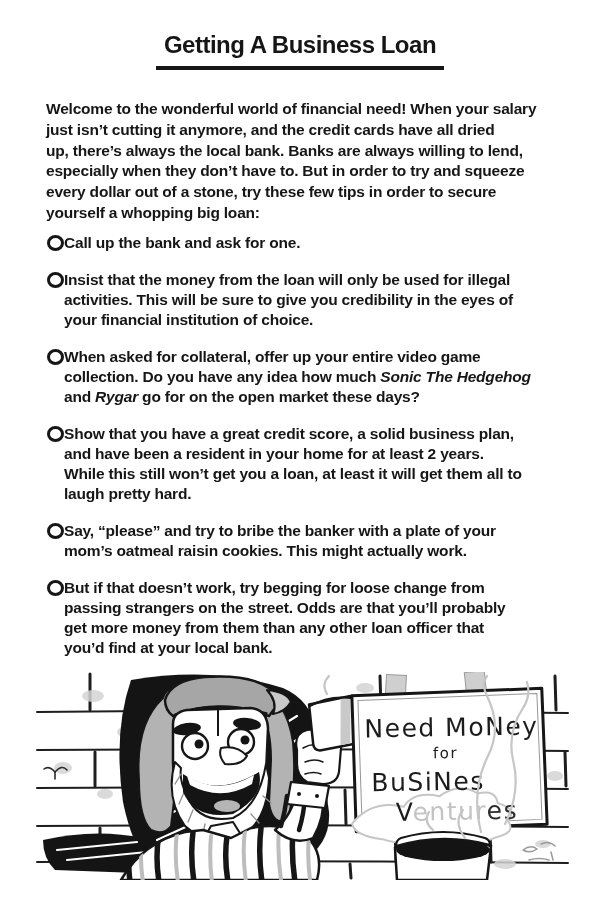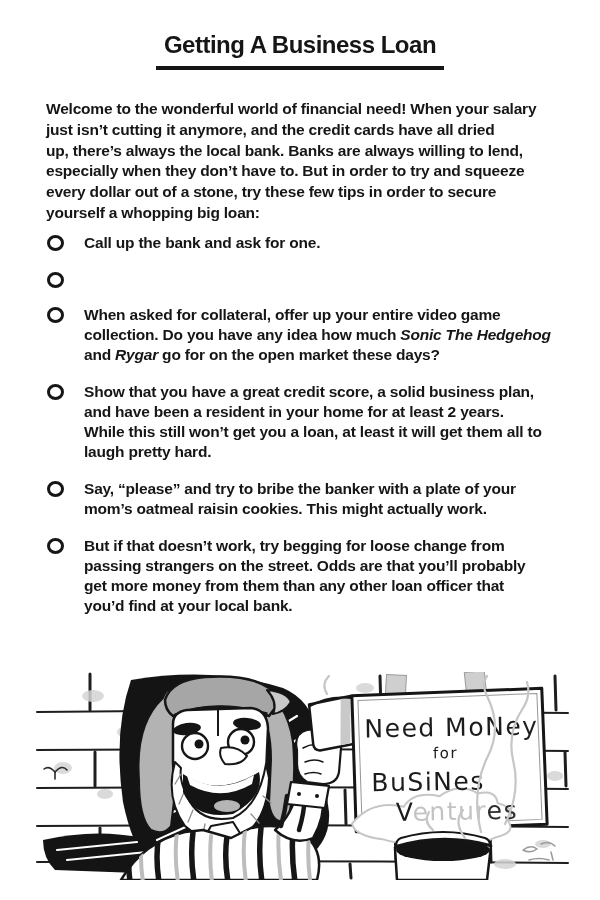--- a/index.html
+++ b/index.html
@@ -19,21 +19,21 @@
   .intro {
     position:absolute; top:89px; left:36px; width:540px; margin:10px;
     font-size:15.5px; font-weight:bold; letter-spacing:-0.2px;
     line-height:20.8px; white-space:pre-wrap;
   }
   .tips {
     position:absolute; top:233px; left:47px; width:527px;
     margin:0; padding:0; list-style:none;
   }
   .tips li {
-    display:flex; gap:20px; margin-bottom:17px;
+    display:flex; gap:0; margin-bottom:17px;
     font-size:15.5px; font-weight:bold; letter-spacing:-0.2px; line-height:20px;
   }
   .bullet {
     flex:0 0 auto; width:11px; height:10px; margin-top:2px;
     border:3.2px solid #161616; border-radius:50%;
     background:#ffffff;
   }
   .tip-text { white-space:pre-wrap; }
   .game-title { font-weight:bold; }
   .art { position:absolute; left:35px; top:672px; width:535px; height:208px; }
@@ -55,20 +55,23 @@
 every dollar out of a stone, try these few tips in order to secure
 yourself a whopping big loan:</p>
 
   <ul class="tips">
     <li>
       <span class="bullet"></span>
       <span class="tip-text">Call up the bank and ask for one.</span>
     </li>
     <li>
       <span class="bullet"></span>
+      <span class="tip-text">Insist that the money from the loan will only be used for illegal
+activities. This will be sure to give you credibility in the eyes of
+your financial institution of choice.</span>
     </li>
     <li>
       <span class="bullet"></span>
       <span class="tip-text"><span>When asked for collateral, offer up your entire video game
 collection. Do you have any idea how much </span><em class="game-title">Sonic The Hedgehog</em><span>
 and </span><em class="game-title">Rygar</em><span> go for on the open market these days?</span></span>
     </li>
     <li>
       <span class="bullet"></span>
       <span class="tip-text">Show that you have a great credit score, a solid business plan,

